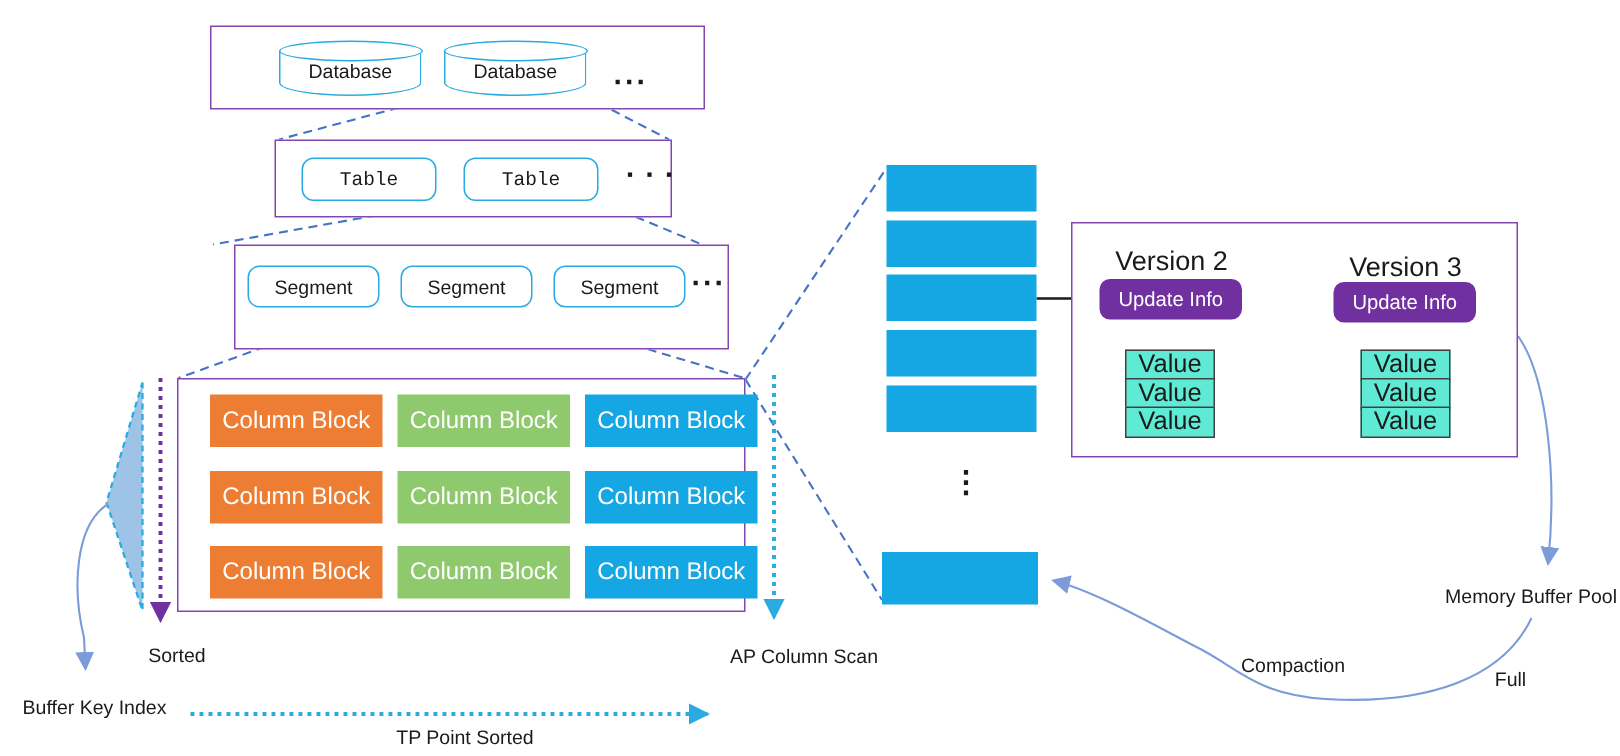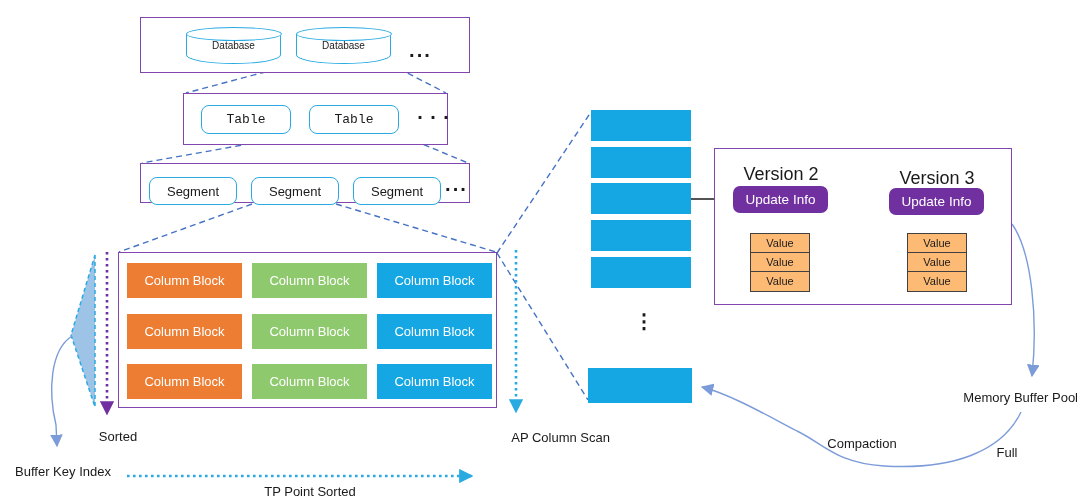--- a/index.html
+++ b/index.html
@@ -3,39 +3,39 @@
 <meta charset="utf-8">
 <style>
   html,body{margin:0;padding:0;background:#fff;}
   .canvas{
     position:relative;width:1080px;height:504px;background:#fff;
     font-family:"Liberation Sans", sans-serif;color:#1a1a1a;overflow:hidden;
   }
   .pbox{position:absolute;border:1.5px solid #8246AF;background:#fff;box-sizing:border-box;}
   .cyl{position:absolute;box-sizing:border-box;border:1.5px solid #29ABE2;border-top:none;
        border-radius:0 0 48px 48px / 0 0 9px 9px;background:#fff;text-align:center;
-       font-size:10px;padding-top:6px;}
+       font-size:13px;padding-top:6px;}
   .cyl::before{content:"";position:absolute;left:-1.5px;right:-1.5px;top:-7px;height:14px;
        border:1.5px solid #29ABE2;border-radius:50%;background:#fff;box-sizing:border-box;}
   .cyl span{position:relative;z-index:2;}
   .rbox{position:absolute;box-sizing:border-box;border:1.5px solid #29ABE2;border-radius:8px;
        background:#fff;text-align:center;font-size:13px;display:flex;align-items:center;justify-content:center;}
   .more{position:absolute;font-size:20px;font-weight:700;letter-spacing:1px;color:#1a1a1a;}
   .vmore{position:absolute;font-size:20px;font-weight:700;color:#1a1a1a;}
-  .cell{position:absolute;width:115px;height:35px;color:#fff;font-size:13px;
-       display:flex;align-items:center;justify-content:center;}
+  .cell{position:absolute;width:115px;height:35px;color:#fff;font-size:16px;
+       display:flex;align-items:center;justify-content:center;margin-left:13px;}
   .c-orange{background:#EC7D33;} .c-green{background:#8FC96E;} .c-blue{background:#14A7E3;}
   .srect{position:absolute;left:591px;width:100px;height:31px;background:#14A7E3;}
   .brect{position:absolute;background:#14A7E3;}
   .vlabel{position:absolute;font-size:18px;text-align:center;}
   .uinfo{position:absolute;width:95px;height:27px;background:#7030A0;border-radius:7px;color:#fff;
        font-size:13.5px;display:flex;align-items:center;justify-content:center;}
   .valcol{position:absolute;width:60px;}
   .valcell{box-sizing:border-box;border:1.5px solid #404040;height:20.5px;margin-top:-1.5px;
-       background:#fdba74;font-size:11px;display:flex;align-items:center;justify-content:center;}
+       background:#5eead4;font-size:17px;display:flex;align-items:center;justify-content:center;}
   .valcell:first-child{margin-top:0;}
   .lbl{position:absolute;font-size:13px;text-align:center;}
   svg.overlay{position:absolute;left:0;top:0;pointer-events:none;}
 </style>
 </head>
 <body>
 
 <div class="canvas">
 
   <svg class="overlay" width="1080" height="504" viewBox="0 0 1080 504">
@@ -100,21 +100,21 @@
   <div class="pbox" style="left:183px;top:93px;width:265px;height:52px;font-family:Liberation Mono, monospace;">
     <div class="rbox" style="left:17px;top:11px;width:90px;height:29px;">
       <span>Table</span>
     </div>
     <div class="rbox" style="left:125px;top:11px;width:90px;height:29px;">
       <span>Table</span>
     </div>
     <span class="more" style="left:230px;top:12px;">···</span>
   </div>
 
-  <div class="pbox" style="left:140px;top:163px;width:330px;height:40px;">
+  <div class="pbox" style="left:156px;top:163px;width:330px;height:70px;">
     <div class="rbox" style="left:8px;top:13px;width:88px;height:28px;">
       <span>Segment</span>
     </div>
     <div class="rbox" style="left:110px;top:13px;width:88px;height:28px;">
       <span>Segment</span>
     </div>
     <div class="rbox" style="left:212px;top:13px;width:88px;height:28px;">
       <span>Segment</span>
     </div>
     <span class="more" style="left:304px;top:14px;">···</span>
@@ -149,20 +149,20 @@
     <div class="valcell">Value</div>
     <div class="valcell">Value</div>
   </div>
   <div class="valcol" style="left:907px;top:233px;">
     <div class="valcell">Value</div>
     <div class="valcell">Value</div>
     <div class="valcell">Value</div>
   </div>
 
   <span class="lbl" style="left:88px;top:429px;width:60px;">Sorted</span>
-  <span class="lbl" style="left:490px;top:430px;width:120px;text-align:right;">AP Column Scan</span>
+  <span class="lbl" style="left:476px;top:430px;width:120px;">AP Column Scan</span>
   <span class="lbl" style="left:5px;top:464px;width:116px;">Buffer Key Index</span>
   <span class="lbl" style="left:253px;top:484px;width:114px;">TP Point Sorted</span>
   <span class="lbl" style="left:822px;top:436px;width:80px;">Compaction</span>
   <span class="lbl" style="left:984px;top:445px;width:46px;text-align:center;">Full</span>
   <span class="lbl" style="left:958px;top:390px;width:120px;text-align:right;">Memory Buffer Pool</span>
 
 </div>
 
 </body></html>

